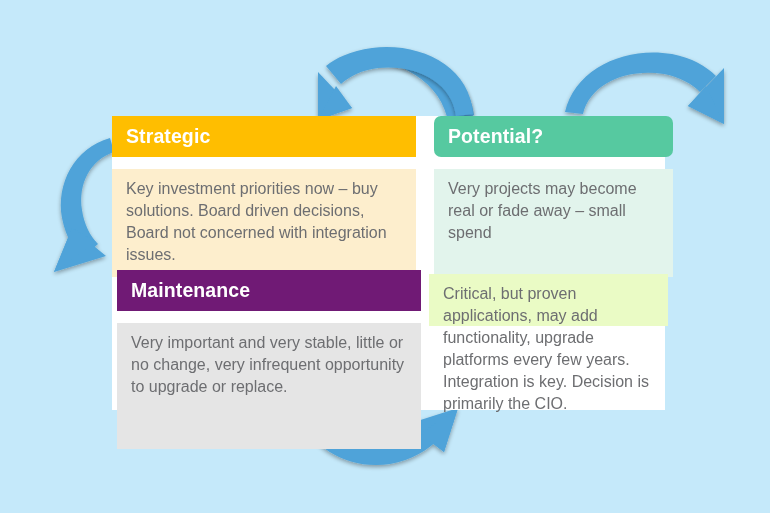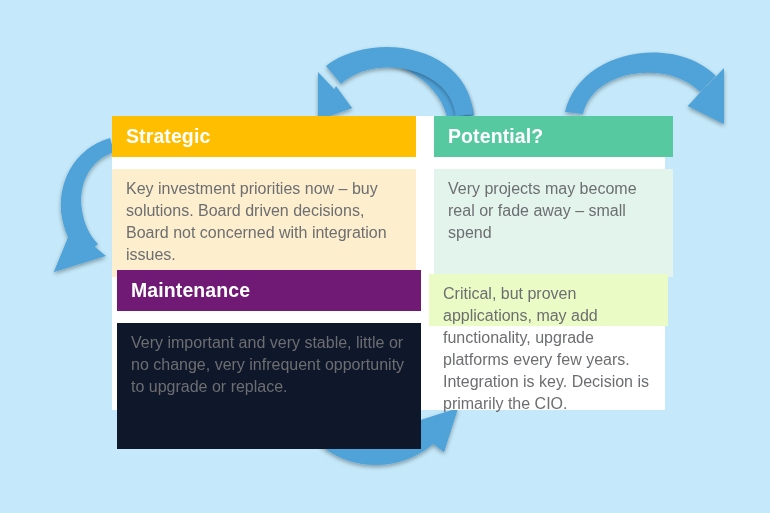--- a/index.html
+++ b/index.html
@@ -155,35 +155,35 @@
       <path d="M 458 408 L 444 452 L 420 434 Z" fill="#4fa3d9"></path>
     </g>
   </svg>
 
   <div id="matrix">
 
     <div class="cell">
       <div class="hdr q-tl" style="height:100%;background:#ffbe00;">Strategic</div>
     </div>
     <div class="cell">
-      <div class="hdr q-tr" style="height:100%;background:#56c9a0;">Potential?</div>
+      <div class="hdr q-tr" style="height:100%;background:#56c9a0;border-radius:7px;">Potential?</div>
     </div>
 
     <div class="cell">
       <div class="body b-tl" style="height:calc(100% - 4px);background:#fdeecd;">Key investment priorities now – buy solutions.  Board driven decisions, Board not concerned with integration issues.</div>
     </div>
     <div class="cell">
       <div class="body b-tr" style="height:calc(100% - 4px);background:#e2f4ec;">Very projects may become real or fade away – small spend</div>
     </div>
 
     <div class="cell">
       <div class="hdr q-br" style="height:100%;background:#701a75;">Maintenance</div>
     </div>
 
     <div class="cell">
       <div class="body b-bl" style="height:calc(100% - 4px);background:#eafbc5;">Critical, but proven applications, may add functionality, upgrade platforms every few years. Integration is key. Decision is primarily the CIO.</div>
     </div>
     <div class="cell">
-      <div class="body b-br" style="height:calc(100% - 4px);background:#0f172a;">Very important and very stable, little or no change, very infrequent opportunity to upgrade or replace.</div>
+      <div class="body b-br" style="height:calc(100% - 4px);background:#e5e5e5;">Very important and very stable, little or no change, very infrequent opportunity to upgrade or replace.</div>
     </div>
 
   </div>
 </div>
 
 </body></html>

